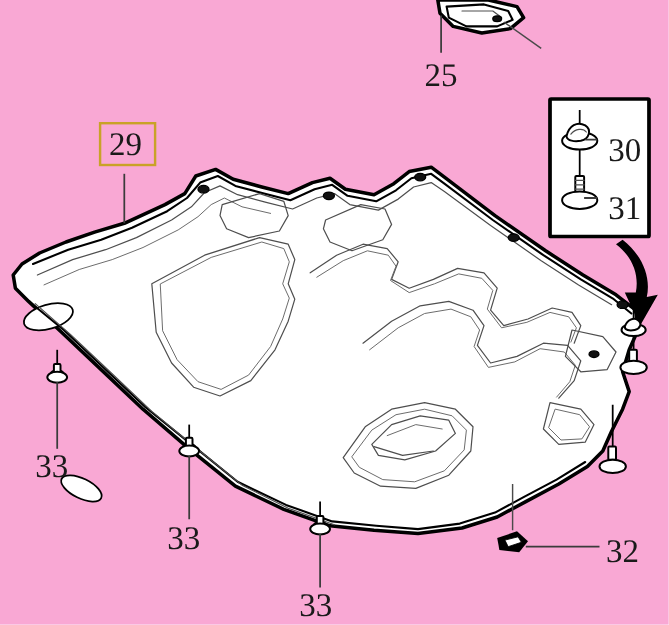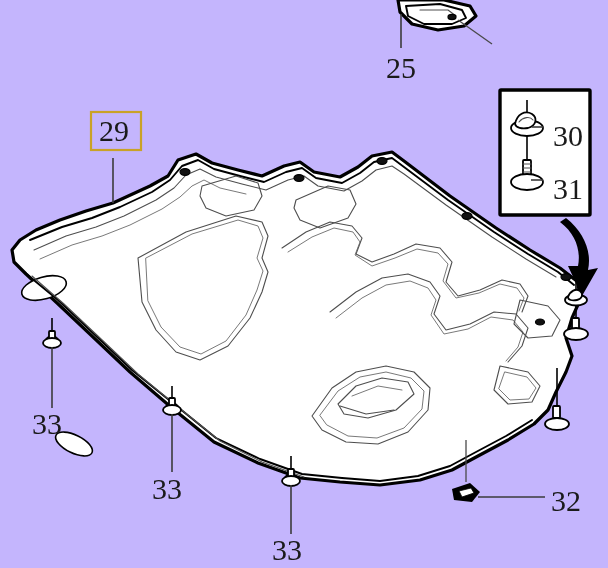--- a/index.html
+++ b/index.html
@@ -4,21 +4,21 @@
 <style>
   html, body {
     margin: 0;
     padding: 0;
     background: #ffffff;
   }
   #diagram-root {
     position: relative;
     width: 608px;
     height: 568px;
-    background: #c4b5fd;
+    background: #f9a8d4;
     font-family: "Liberation Serif", "DejaVu Serif", serif;
     overflow: hidden;
   }
   #diagram-root svg {
     position: absolute;
     top: 0;
     left: 0;
     display: block;
   }
   .callout-text {

